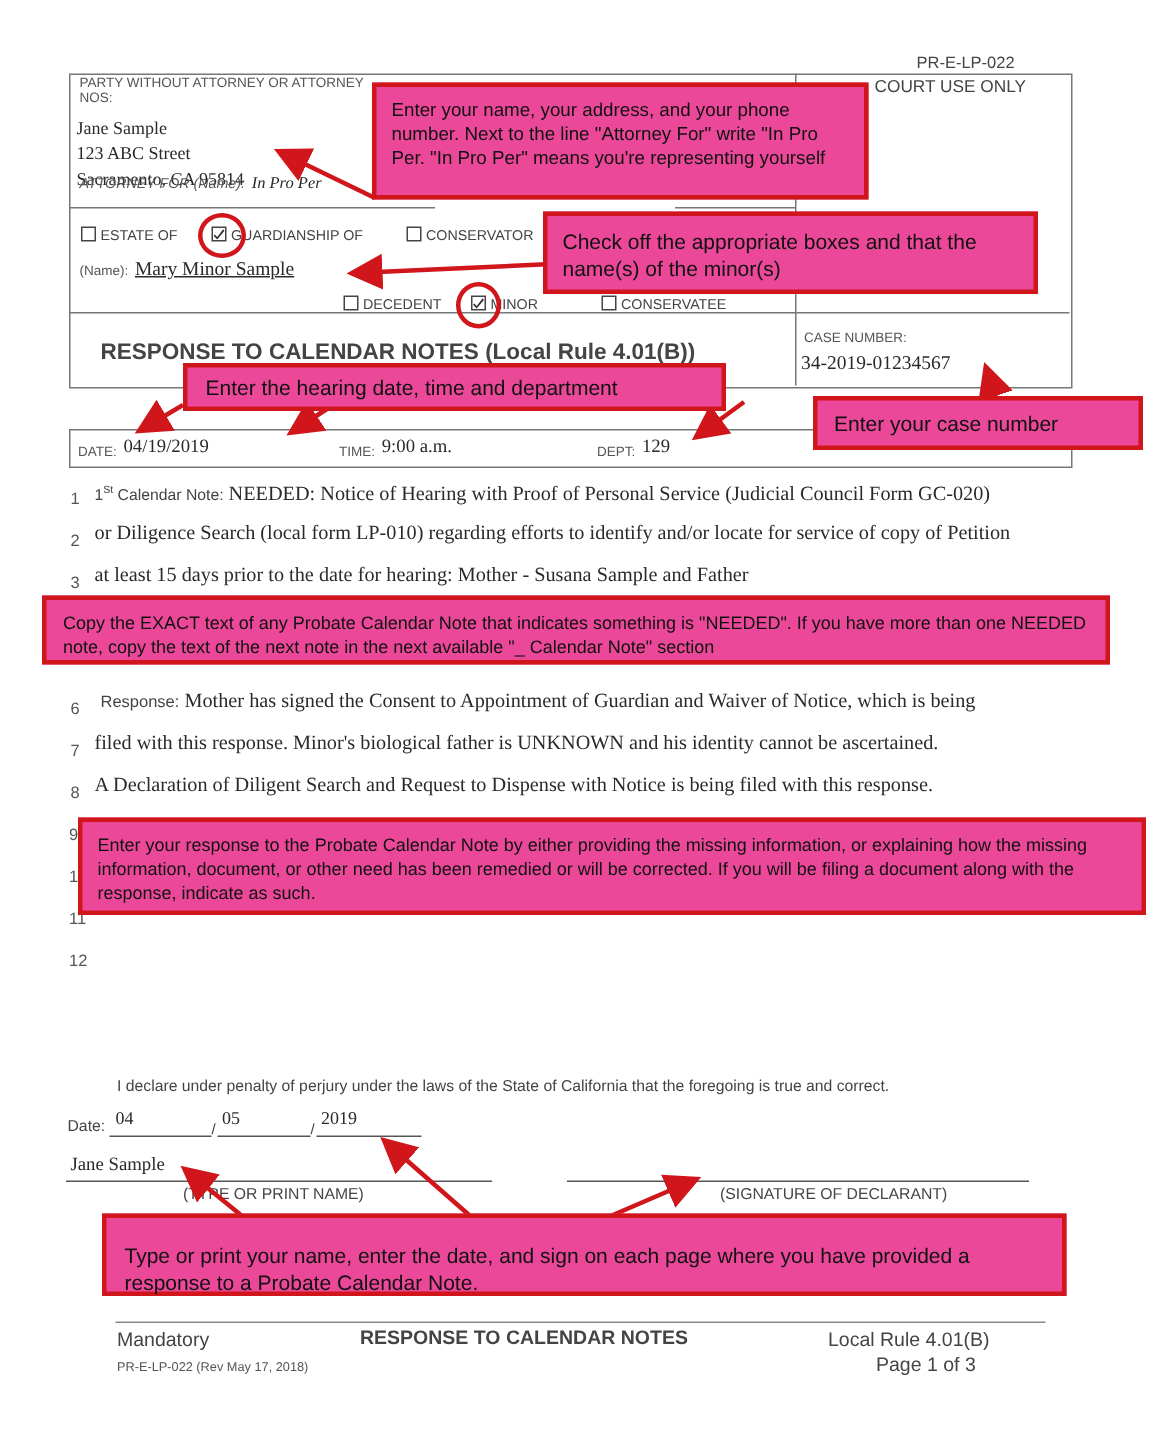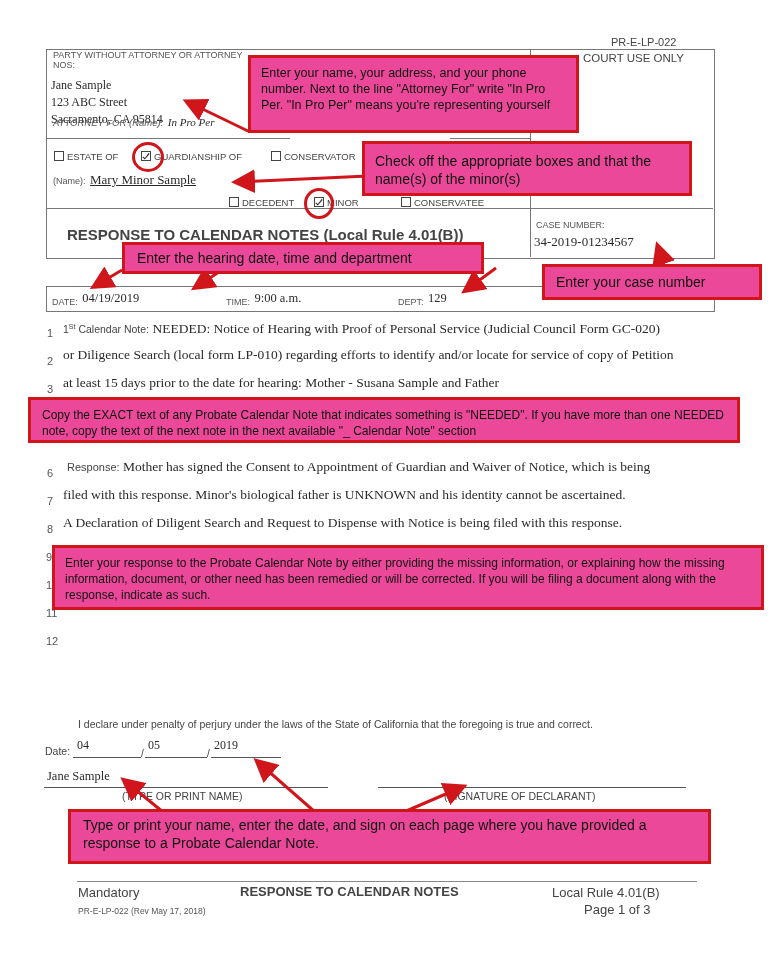--- a/index.html
+++ b/index.html
@@ -120,21 +120,21 @@
 <div class="abs sans" style="left:207px; top:748px; font-size:10px; color:#444;">/</div>
 <div class="hline" style="left:211px; top:757px; width:70px; background:#555;"></div>
 <div class="abs serif" style="left:77px; top:738px; font-size:12px;">04</div>
 <div class="abs serif" style="left:148px; top:738px; font-size:12px;">05</div>
 <div class="abs serif" style="left:214px; top:738px; font-size:12px;">2019</div>
 
 <div class="abs serif" style="left:47px; top:769px; font-size:12.5px;">Jane Sample</div>
 <div class="hline" style="left:44px; top:787px; width:284px; background:#555;"></div>
 <div class="abs sans" style="left:122px; top:790px; font-size:10.5px; color:#444;">(TYPE OR PRINT NAME)</div>
 <div class="hline" style="left:378px; top:787px; width:308px; background:#555;"></div>
-<div class="abs sans" style="left:444px; top:790px; font-size:10.5px; color:#444;">(SIGNATURE OF DECLARANT)</div>
+<div class="abs sans" style="left:480px; top:790px; font-size:10.5px; color:#444;">(SIGNATURE OF DECLARANT)</div>
 
 <div class="hline" style="left:77px; top:881px; width:620px; background:#888;"></div>
 <div class="abs sans" style="left:78px; top:885px; font-size:13px; color:#444;">Mandatory</div>
 <div class="abs sans" style="left:78px; top:906px; font-size:8.5px; color:#555;">PR-E-LP-022 (Rev May 17, 2018)</div>
 <div class="abs sans" style="left:240px; top:884px; font-size:13px; font-weight:bold; color:#444;">RESPONSE TO CALENDAR NOTES</div>
 <div class="abs sans" style="left:552px; top:885px; font-size:13px; color:#444;">Local Rule 4.01(B)</div>
 <div class="abs sans" style="left:584px; top:902px; font-size:13px; color:#444;">Page 1 of 3</div>
 
 <div class="circle" style="left:132px; top:142px; width:32px; height:30px;"></div>
 <div class="circle" style="left:304px; top:188px; width:30px; height:31px;"></div>
@@ -169,15 +169,15 @@
 </div>
 <div class="callout" style="left:542px; top:264px; width:220px; height:36px; padding:7px 11px; font-size:14px; line-height:17px;">
   <span>Enter your case number</span>
 </div>
 <div class="callout" style="left:28px; top:397px; width:712px; height:46px; padding:7px 11px; font-size:12px; line-height:16px;">
   <span>Copy the EXACT text of any Probate Calendar Note that indicates something is "NEEDED". If you have more than one NEEDED note, copy the text of the next note in the next available "_ Calendar Note" section</span>
 </div>
 <div class="callout" style="left:52px; top:545px; width:712px; height:65px; padding:7px 10px; font-size:12px; line-height:16px;">
   <span>Enter your response to the Probate Calendar Note by either providing the missing information, or explaining how the missing information, document, or other need has been remedied or will be corrected. If you will be filing a document along with the response, indicate as such.</span>
 </div>
-<div class="callout" style="left:68px; top:809px; width:643px; height:55px; padding:4px 12px; font-size:14px; line-height:18px;">
+<div class="callout" style="left:68px; top:809px; width:643px; height:55px; padding:16px 12px; font-size:14px; line-height:18px;">
   <span>Type or print your name, enter the date, and sign on each page where you have provided a response to a Probate Calendar Note.</span>
 </div>
 
 </body></html>

